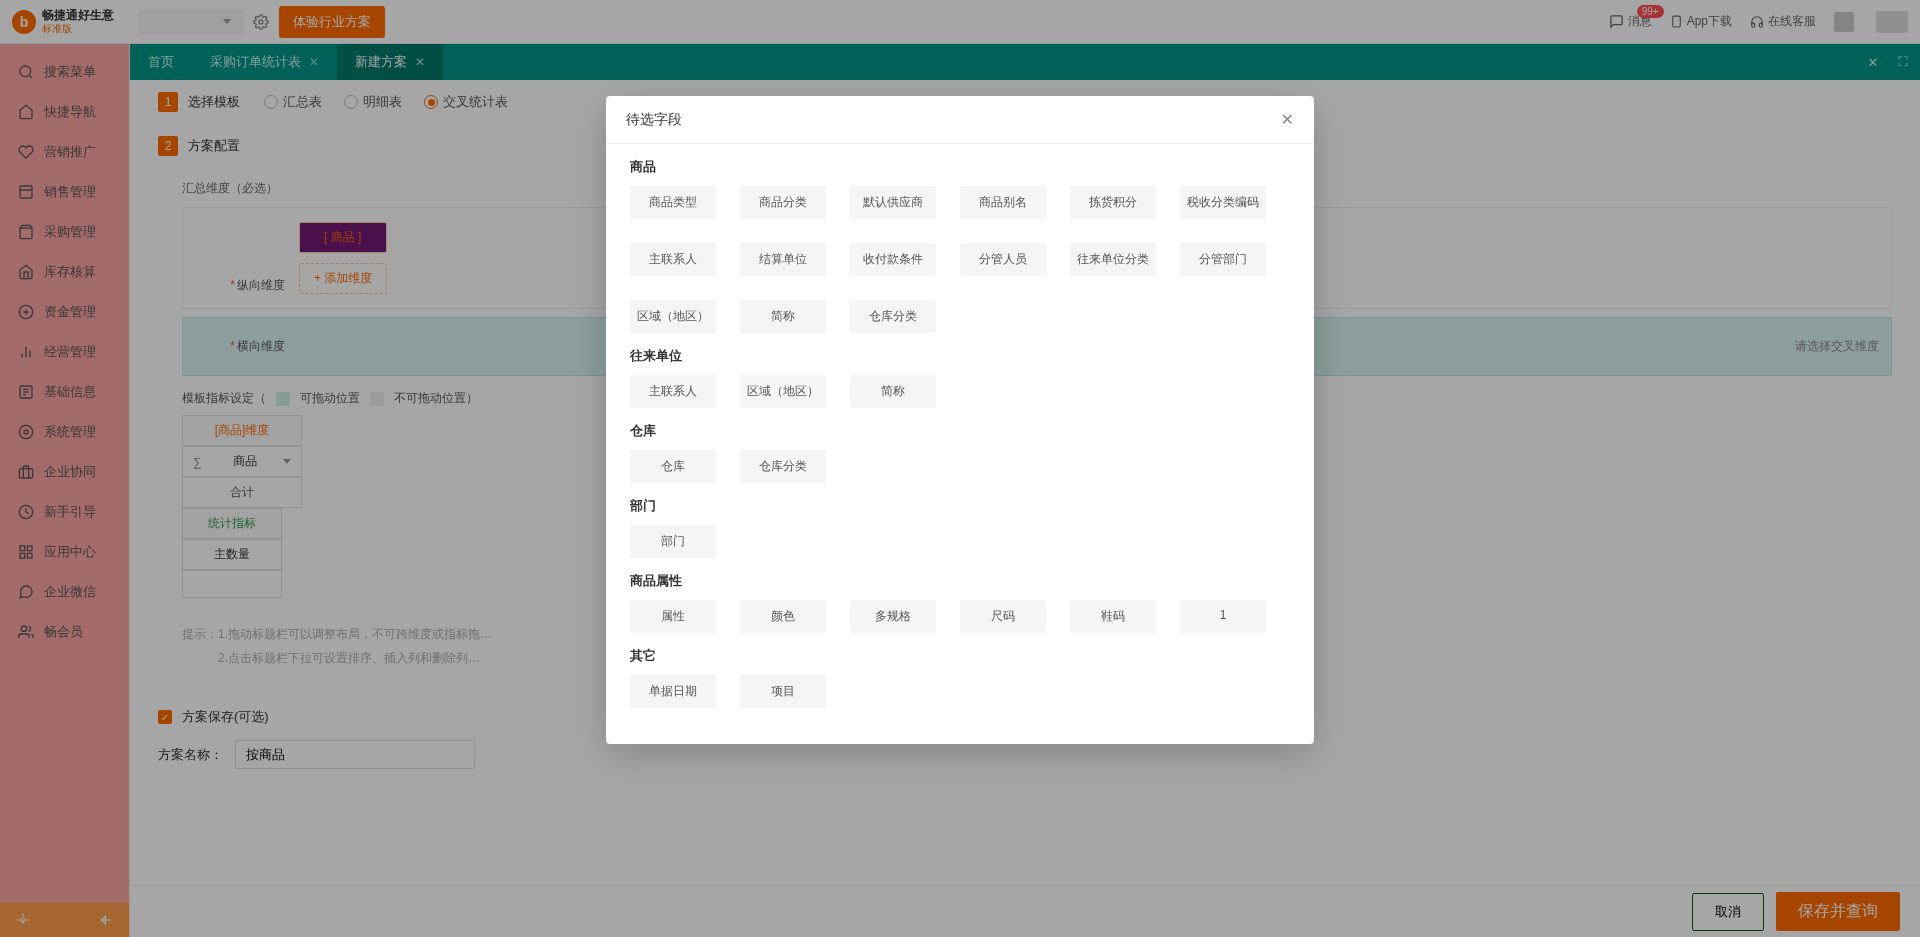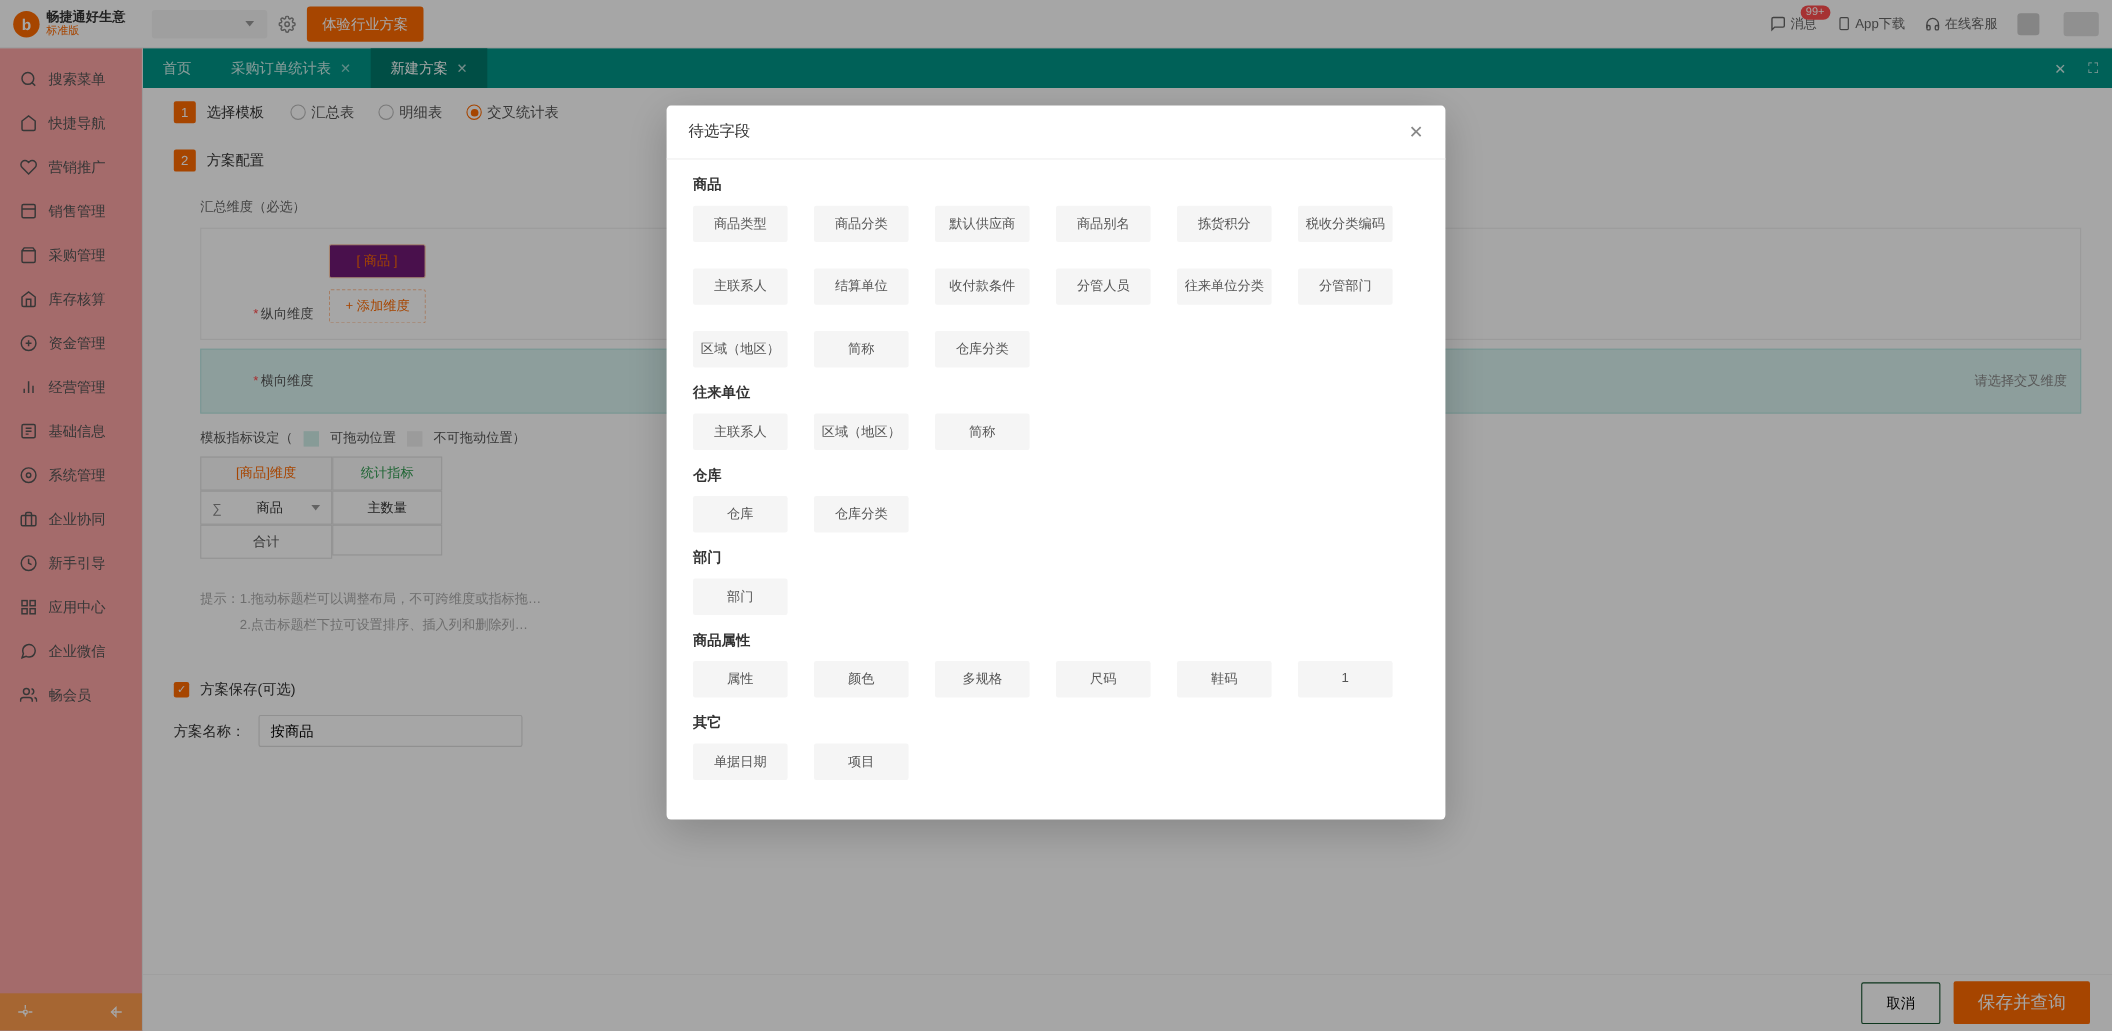--- a/index.html
+++ b/index.html
@@ -62,21 +62,21 @@
 .chip-selected { background: #701a75; color: #ff6a00; padding: 6px 24px; border: 1px solid #ffd0b0; font-size: 12px; border-radius: 2px; }
 .add-dim { color: #ff6a00; font-size: 12px; border: 1px dashed #ffc199; padding: 6px 14px; cursor: pointer; border-radius: 2px; background: #fff; }
 .dim-row-horizontal { background: #d9f3f0; border: 1px solid #b9e8e3; padding: 20px 12px; display: flex; align-items: center; gap: 14px; }
 .placeholder-text { color: #888; font-size: 12px; }
 
 .legend-row { display: flex; align-items: center; gap: 10px; font-size: 12px; color: #555; margin: 14px 0 8px 0; }
 .legend-sw { width: 14px; height: 14px; display: inline-block; }
 .legend-drag { background: #cfeee9; }
 .legend-nodrag { background: #eee; }
 
-.table-preview { display: flex; }
+.table-preview { display: flex; flex-direction: column; }
 .th-commodity { width: 120px; }
 .th-cell { border: 1px solid #e0e0e0; font-size: 12px; text-align: center; }
 .th-head { padding: 6px 4px; color: #ff6a00; background: #fafafa; }
 .th-head-green { padding: 6px 4px; color: #2e9b4f; background: #fafafa; }
 .th-select { padding: 6px 4px; display: flex; align-items: center; justify-content: space-between; }
 .sigma { color: #888; padding: 0 6px; }
 .th-metric { width: 100px; padding: 6px 4px; }
 .th-total { padding: 6px 4px; text-align: center; color: #555; }
 
 .hints { font-size: 12px; color: #aaa; margin-top: 24px; line-height: 2; }

